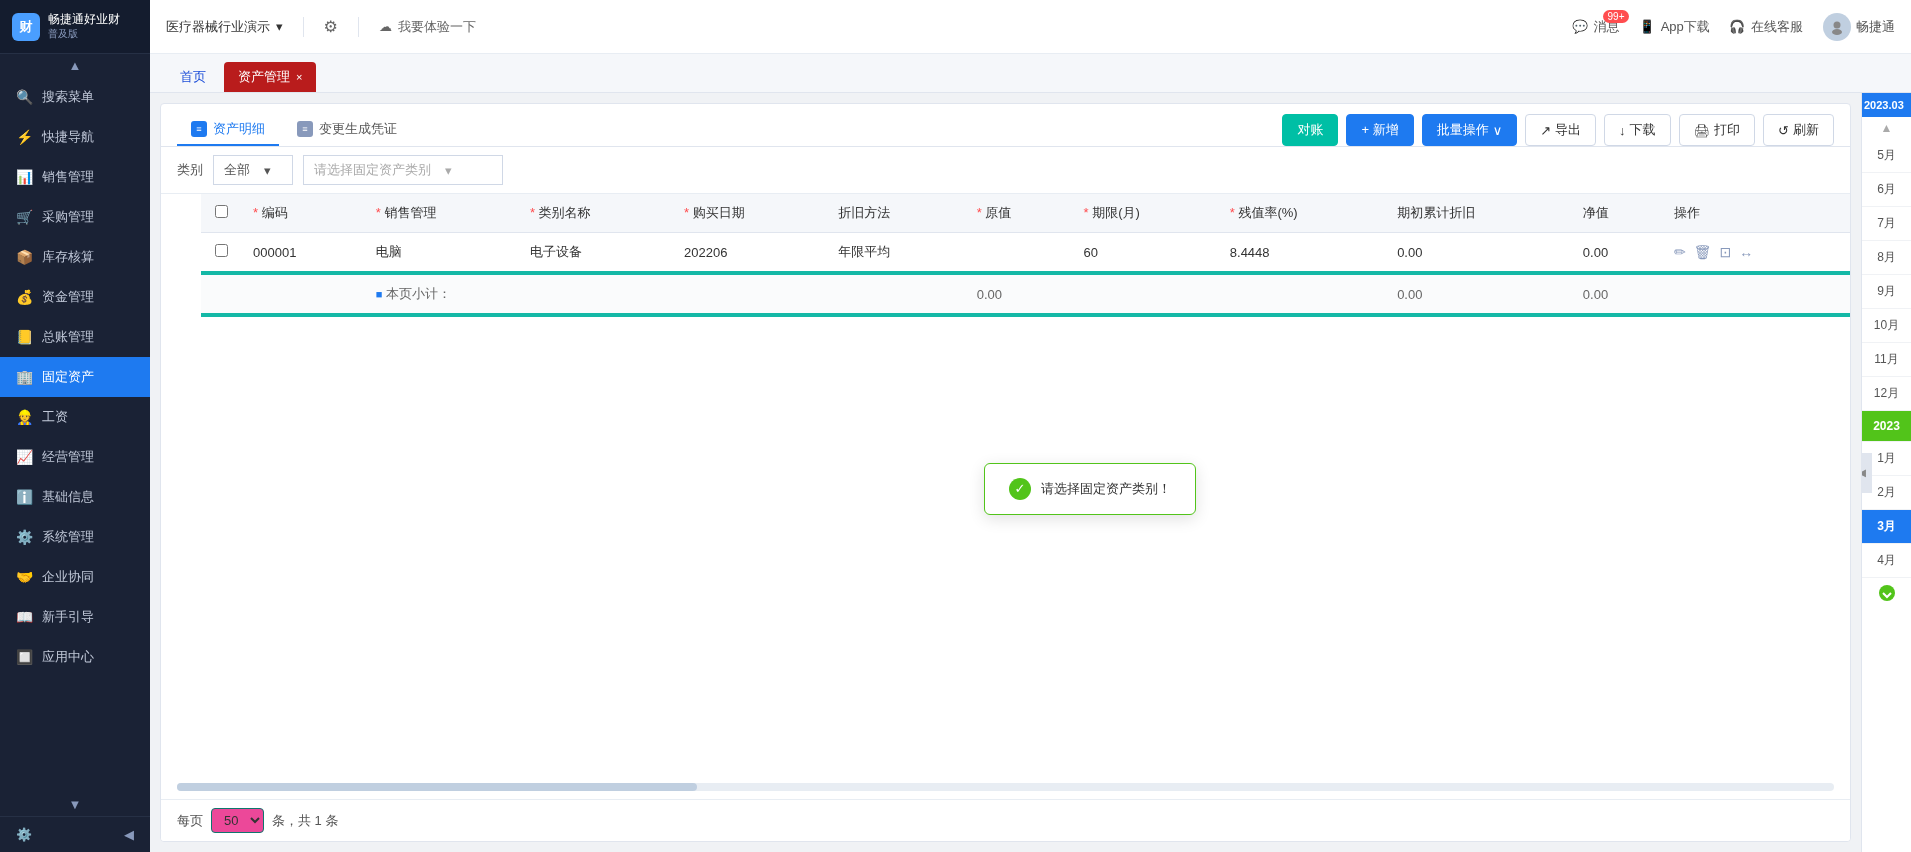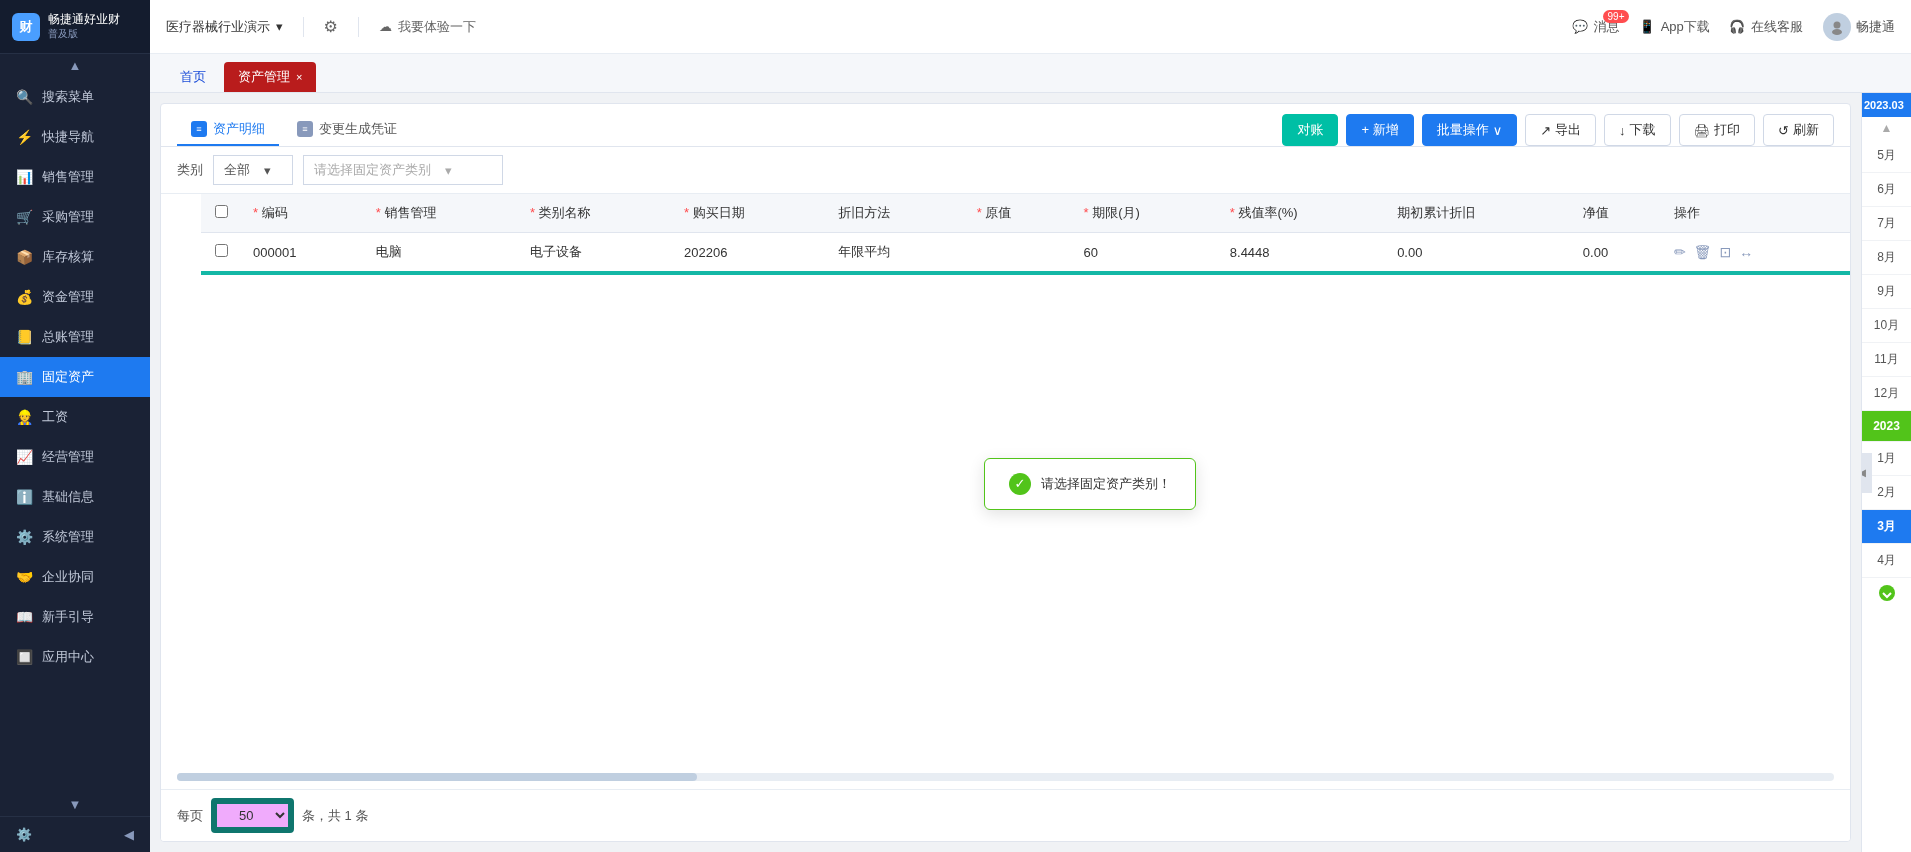--- a/index.html
+++ b/index.html
@@ -367,24 +367,24 @@
     .pagination-bar {
       display: flex;
       align-items: center;
       padding: 8px 16px;
       border-top: 1px solid #e8edf3;
       background: #fff;
       gap: 8px;
       color: #555;
     }
     .page-size-select {
-      border: 6px solid #0f766e;
+      border: 1px solid #0f766e;
       border-radius: 4px;
-      padding: 3px 18px;
-      background: #f0abfc;
+      padding: 3px 8px;
+      background: #ec4899;
       color: #333;
     }
     .scrollbar-track {
       height: 8px;
       background: #e8edf3;
       border-radius: 4px;
       margin: 0 16px 8px;
     }
     .scrollbar-thumb {
       height: 8px;
@@ -683,20 +683,35 @@
               <td>0.00</td>
               <td>
                 <div class="row-actions">
                   <span class="row-action-icon" title="编辑">✏</span>
                   <span class="row-action-icon" title="删除">🗑</span>
                   <span class="row-action-icon" title="复制">⊡</span>
                   <span class="row-action-icon" title="更多">↔</span>
                 </div>
               </td>
             </tr>
+            <tr class="subtotal-row">
+              <td colspan="2"></td>
+              <td colspan="2">
+                <span style="color:#1e7af0;font-size:11px;">■</span>
+                <span>本页小计：</span>
+              </td>
+              <td></td>
+              <td></td>
+              <td>0.00</td>
+              <td></td>
+              <td></td>
+              <td>0.00</td>
+              <td>0.00</td>
+              <td></td>
+            </tr>
           </tbody>
         </table>
 
         <div class="success-toast">
           <div class="success-icon">✓</div>
           <span>请选择固定资产类别！</span>
         </div>
       </div>
 
       <div class="scrollbar-track">

